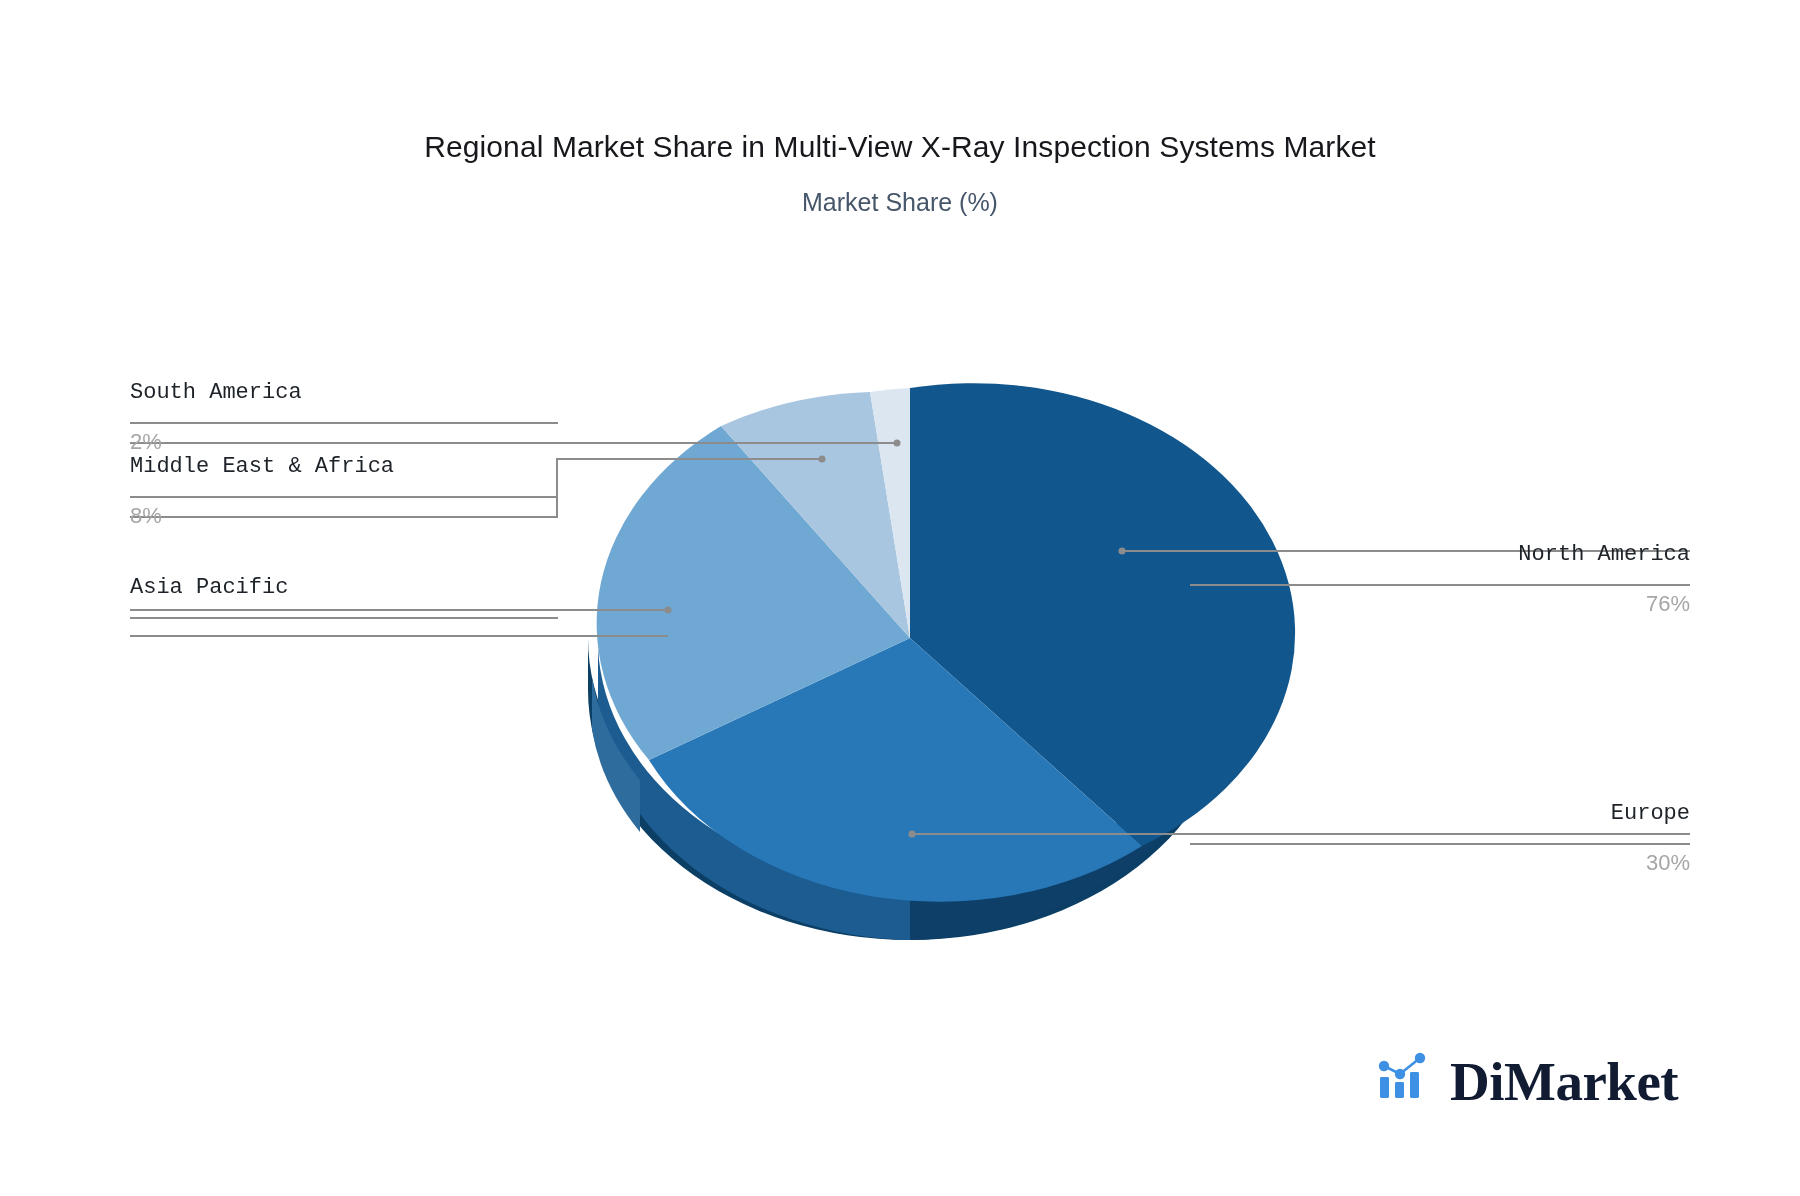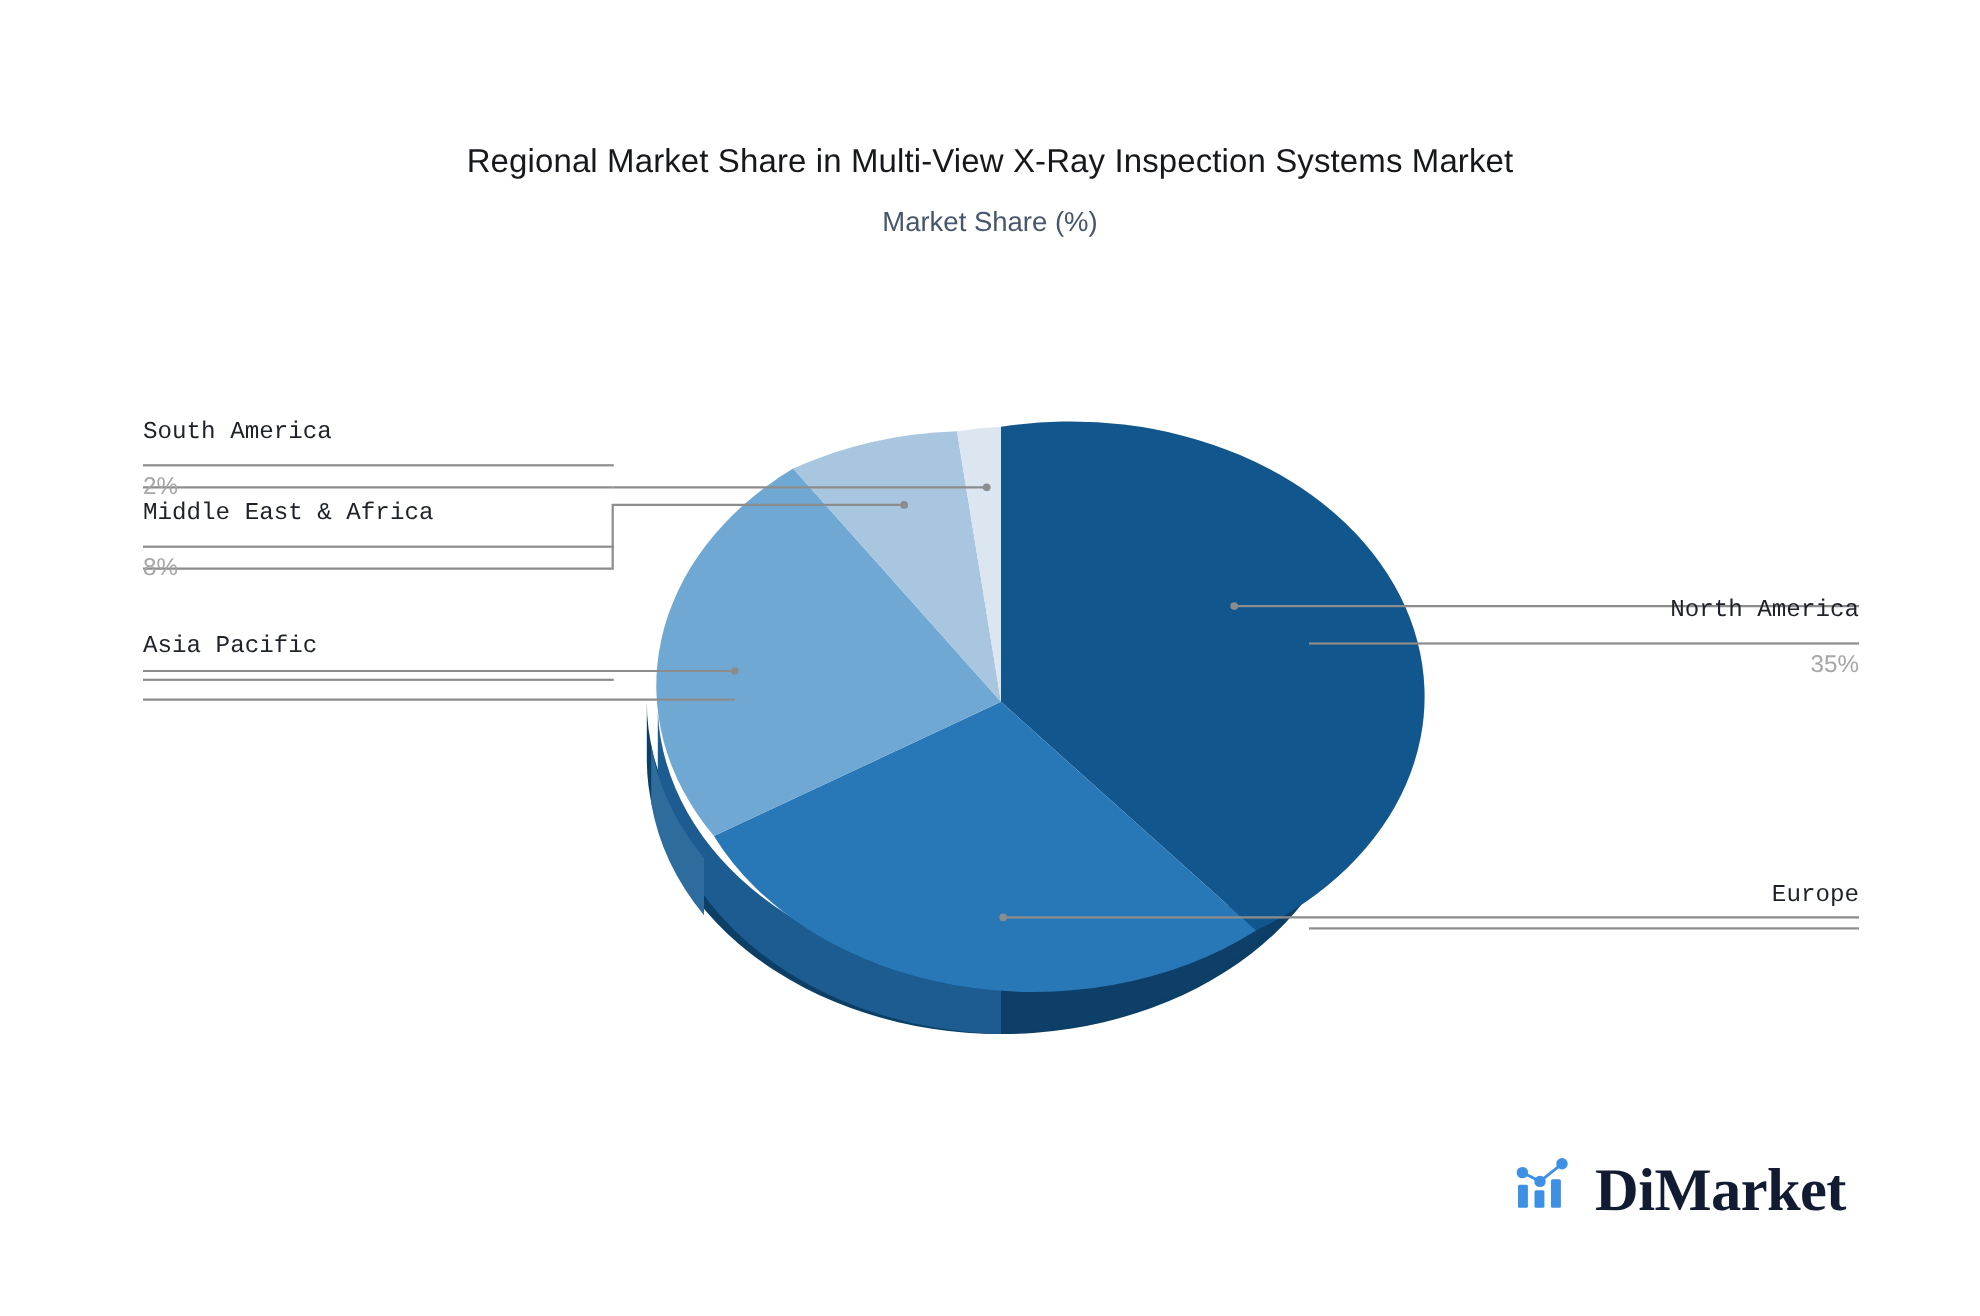--- a/index.html
+++ b/index.html
@@ -204,26 +204,27 @@
 </div>
 
 <div class="callout left" style="left:130px; top:573px; width:428px;">
   <span class="name">Asia Pacific</span>
   <span class="rule"></span>
 </div>
 
 <div class="callout right" style="left:1190px; top:540px; width:500px;">
   <span class="name">North America</span>
   <span class="rule"></span>
-  <span class="pct">35%</span>
+  <span class="pct">76%</span>
 </div>
 
 <div class="callout right" style="left:1190px; top:799px; width:500px;">
   <span class="name">Europe</span>
   <span class="rule"></span>
+  <span class="pct">30%</span>
 </div>
 
 <div id="logo">
   <svg class="mark" width="62" height="62" viewBox="0 0 62 62">
 
     <polyline points="10,22 26,30 46,14" fill="none" stroke="#3d90e3" stroke-width="2.6"></polyline>
 
     <circle cx="10" cy="22" r="5.2" fill="#3d90e3"></circle>
     <circle cx="26" cy="30" r="5.2" fill="#3d90e3"></circle>
     <circle cx="46" cy="14" r="5.2" fill="#3d90e3"></circle>

